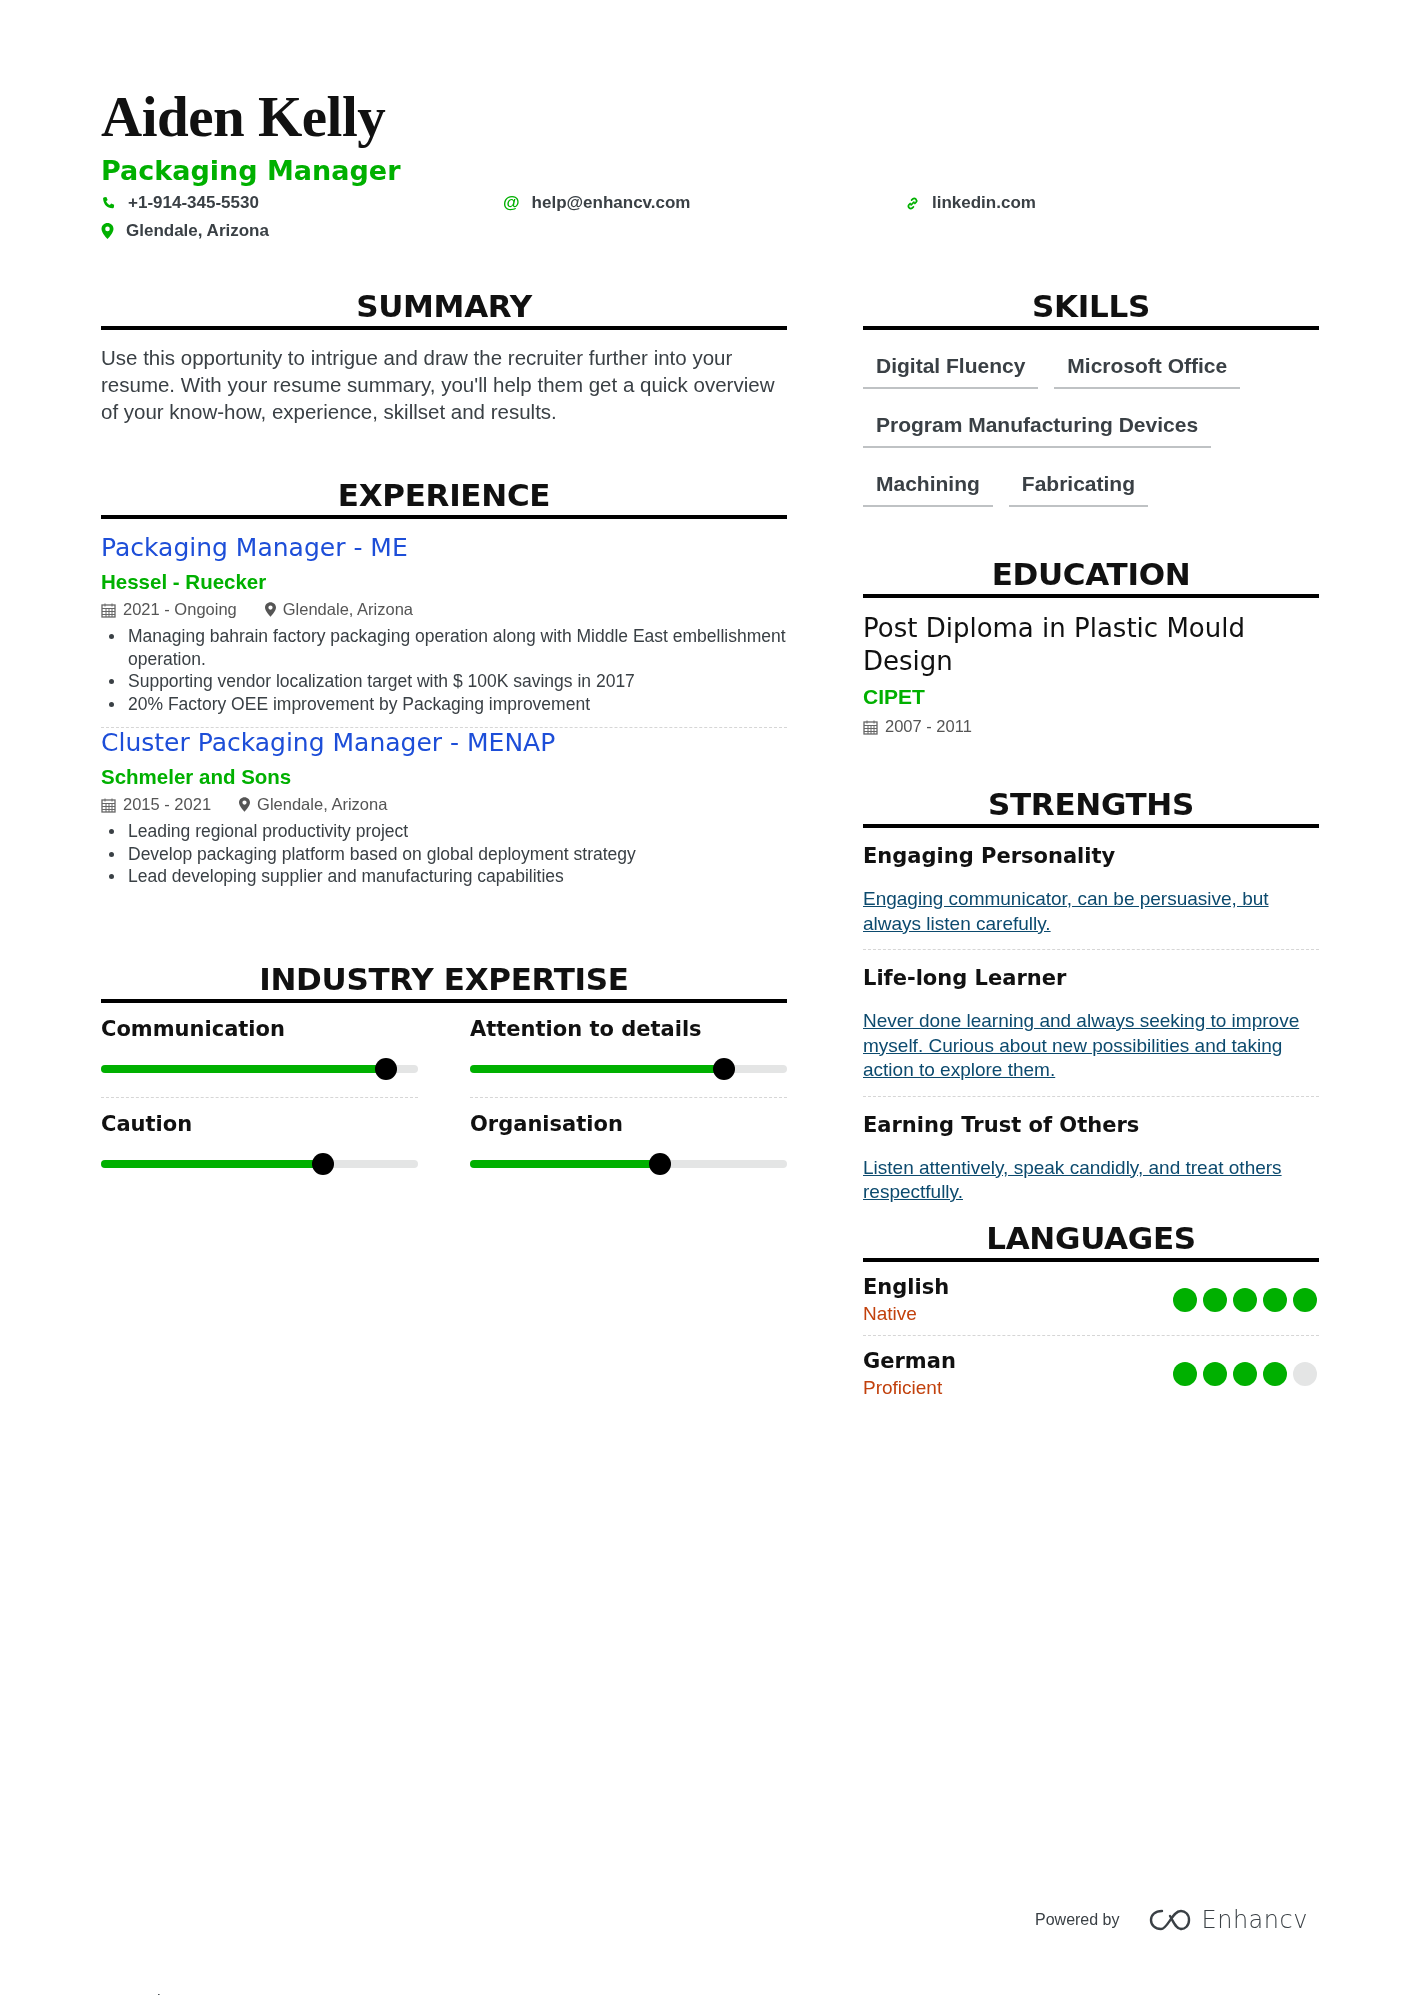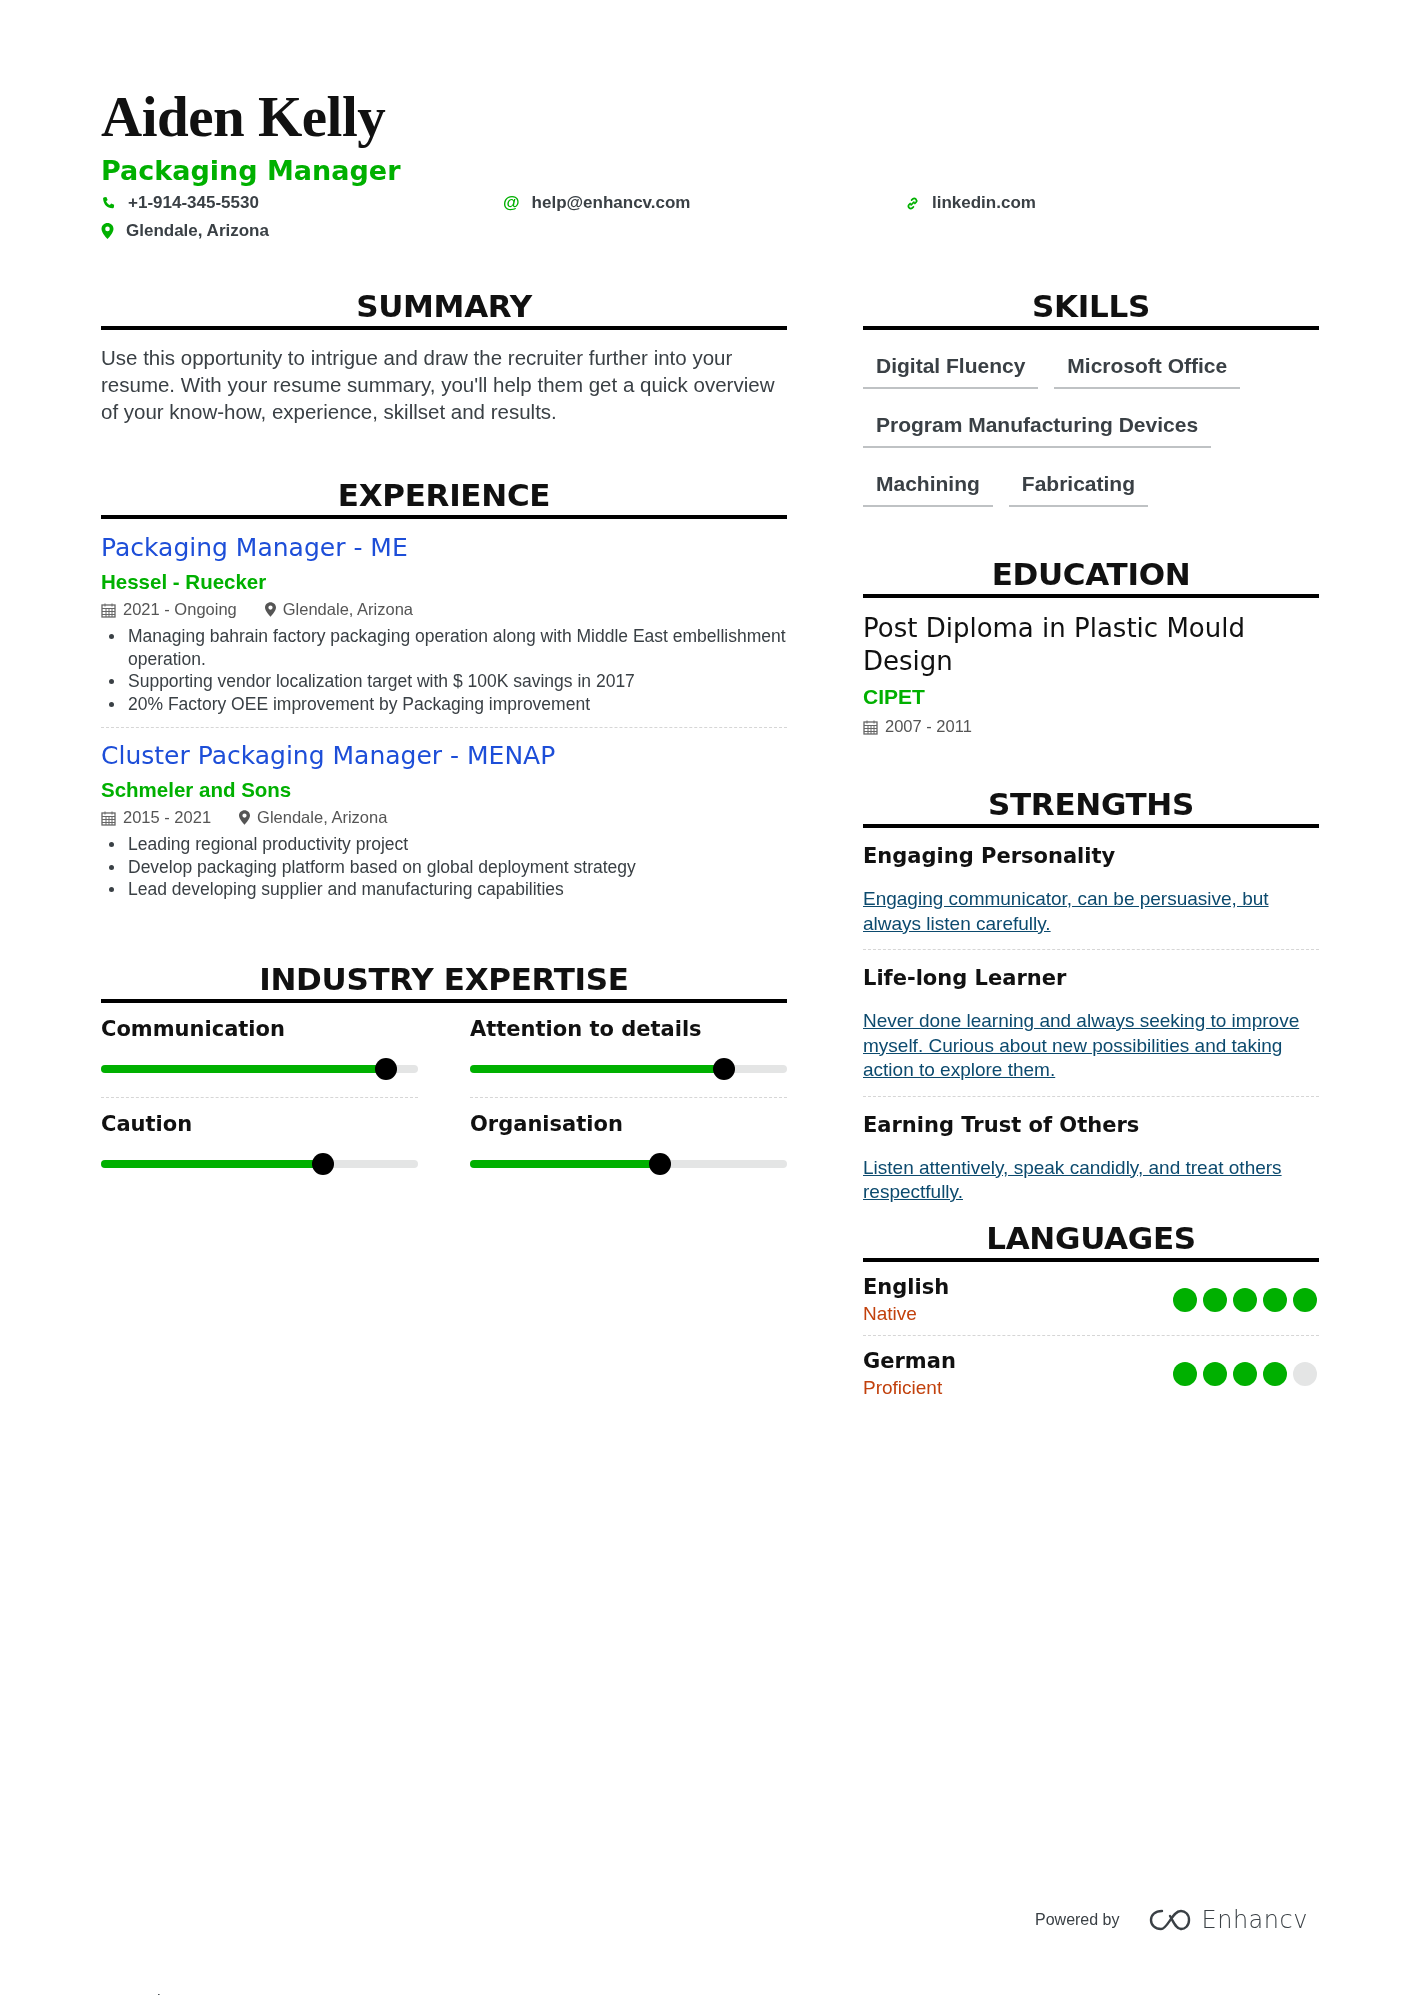--- a/index.html
+++ b/index.html
@@ -113,21 +113,21 @@
       </span>
     </div>
     <ul class="bullets">
       <li>Managing bahrain factory packaging operation along with Middle East embellishment operation.</li>
       <li>Supporting vendor localization target with $ 100K savings in 2017</li>
       <li>20% Factory OEE improvement by Packaging improvement</li>
     </ul>
   </div>
   <div class="dash" style="margin-top:12px;"></div>
 
-  <div class="job" style="margin-top:13px;">
+  <div class="job" style="">
     <div class="job-title">Cluster Packaging Manager - MENAP</div>
     <div class="company">Schmeler and Sons</div>
     <div class="meta">
       <span class="item">
         <svg width="15" height="16" viewBox="0 0 15 16">
             <rect x="1" y="3" width="13" height="12" fill="none" stroke="#666" stroke-width="1.3"></rect>
             <path d="M1 6.5h13M4 1.5v3M11 1.5v3M1 9.5h13M1 12.5h13M5 6.5v8.5M8 6.5v8.5M11 6.5v8.5" stroke="#666" stroke-width="1"></path>
           </svg>
         <span>2015 - 2021</span>
       </span>

